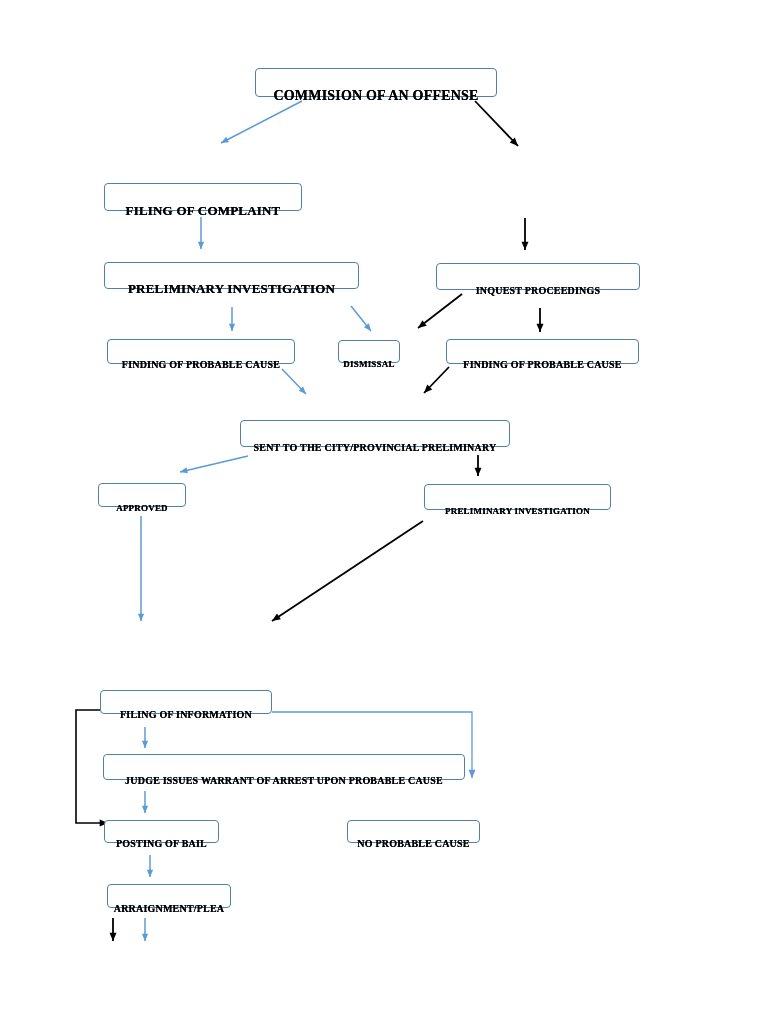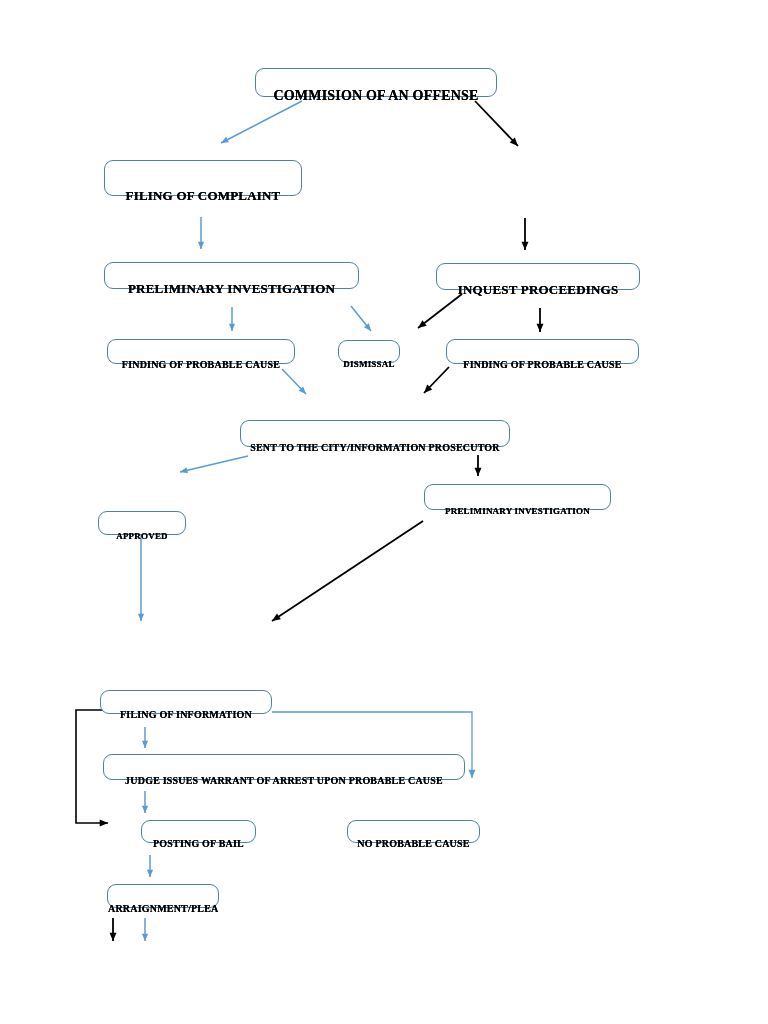--- a/index.html
+++ b/index.html
@@ -18,21 +18,21 @@
   #canvas {
     position: absolute;
     left: 0; top: 0;
     width: 768px;
     height: 1024px;
   }
   .node {
     position: absolute;
     box-sizing: border-box;
     border: 1.4px solid #4f81a8;
-    border-radius: 9px;
+    border-radius: 4px;
     background: #ffffff;
     z-index: 2;
   }
   .node .node-label {
     position: absolute;
     left: 0;
     right: 0;
     bottom: -7px;
     text-align: center;
     color: #000000;
@@ -138,55 +138,55 @@
         <polygon points="113,941 109.49523491922214,932.710451053974 116.50476508077786,932.710451053974" fill="#000000"></polygon>
       </g>
       <g>
         <line x1="145" y1="918" x2="145" y2="941" stroke="#5b9bd5" stroke-width="1.5"></line>
         <polygon points="145,941 141.8846532615308,933.6315120479769 148.1153467384692,933.6315120479769" fill="#5b9bd5"></polygon>
       </g>
     </svg>
 <div class="node" style="left: 255px; top: 68px; width: 242px; height: 29px; border-color: rgb(79, 129, 168);">
       <span class="node-label" style="font-size: 14px; color: rgb(0, 0, 0);">COMMISION OF AN OFFENSE</span>
     </div>
-    <div class="node" style="left: 104px; top: 160px; width: 198px; height: 36px; border-color: rgb(79, 129, 168); padding-left: 44px;">
+    <div class="node" style="left: 104px; top: 183px; width: 198px; height: 28px; border-color: rgb(79, 129, 168); padding-left: 44px;">
       <span class="node-label" style="font-size: 13px; color: rgb(0, 0, 0);">FILING OF COMPLAINT</span>
     </div>
     <div class="node" style="left: 104px; top: 262px; width: 255px; height: 27px; border-color: rgb(79, 129, 168);">
       <span class="node-label" style="font-size: 13px; color: rgb(0, 0, 0);">PRELIMINARY INVESTIGATION</span>
     </div>
     <div class="node" style="left: 436px; top: 263px; width: 204px; height: 27px; border-color: rgb(79, 129, 168);">
-      <span class="node-label" style="font-size: 13px; color: rgb(0, 0, 0);">INQUEST PROCEEDINGS</span>
+      <span class="node-label" style="font-size: 10px; color: rgb(0, 0, 0);">INQUEST PROCEEDINGS</span>
     </div>
     <div class="node" style="left: 107px; top: 339px; width: 188px; height: 25px; border-color: rgb(79, 129, 168);">
       <span class="node-label" style="font-size: 10px; color: rgb(0, 0, 0);">FINDING OF PROBABLE CAUSE</span>
     </div>
     <div class="node" style="left: 338px; top: 340px; width: 62px; height: 23px; border-color: rgb(79, 129, 168);">
       <span class="node-label" style="font-size: 9px; color: rgb(0, 0, 0);">DISMISSAL</span>
     </div>
     <div class="node" style="left: 446px; top: 339px; width: 193px; height: 25px; border-color: rgb(79, 129, 168);">
       <span class="node-label" style="font-size: 10px; color: rgb(0, 0, 0);">FINDING OF PROBABLE CAUSE</span>
     </div>
     <div class="node" style="left: 240px; top: 420px; width: 270px; height: 27px; border-color: rgb(79, 129, 168);">
-      <span class="node-label" style="font-size: 10px; color: rgb(0, 0, 0);">SENT TO THE CITY/INFORMATION PROSECUTOR</span>
+      <span class="node-label" style="font-size: 10px; color: rgb(0, 0, 0);">SENT TO THE CITY/PROVINCIAL PRELIMINARY</span>
     </div>
-    <div class="node" style="left: 98px; top: 483px; width: 88px; height: 24px; border-color: rgb(79, 129, 168); margin-top: 28px;">
+    <div class="node" style="left: 98px; top: 483px; width: 88px; height: 24px; border-color: rgb(79, 129, 168);">
       <span class="node-label" style="font-size: 9px; color: rgb(0, 0, 0);">APPROVED</span>
     </div>
     <div class="node" style="left: 424px; top: 484px; width: 187px; height: 26px; border-color: rgb(79, 129, 168);">
       <span class="node-label" style="font-size: 9px; color: rgb(0, 0, 0);">PRELIMINARY INVESTIGATION</span>
     </div>
     <div class="node" style="left: 103px; top: 754px; width: 362px; height: 26px; border-color: rgb(79, 129, 168);">
       <span class="node-label" style="font-size: 10px; color: rgb(0, 0, 0);">JUDGE ISSUES WARRANT OF ARREST UPON PROBABLE CAUSE</span>
     </div>
     <div class="node" style="left: 100px; top: 690px; width: 172px; height: 24px; border-color: rgb(79, 129, 168);">
       <span class="node-label" style="font-size: 10px; color: rgb(0, 0, 0);">FILING OF INFORMATION</span>
     </div>
-    <div class="node" style="left: 104px; top: 820px; width: 115px; height: 23px; border-color: rgb(79, 129, 168); margin-left: 37px;">
+    <div class="node" style="left: 104px; top: 820px; width: 115px; height: 23px; border-color: rgb(79, 129, 168);">
       <span class="node-label" style="font-size: 10px; color: rgb(0, 0, 0);">POSTING OF BAIL</span>
     </div>
     <div class="node" style="left: 347px; top: 820px; width: 133px; height: 23px; border-color: rgb(79, 129, 168);">
       <span class="node-label" style="font-size: 10px; color: rgb(0, 0, 0);">NO PROBABLE CAUSE</span>
     </div>
-    <div class="node" style="left: 107px; top: 884px; width: 112px; height: 24px; border-color: rgb(79, 129, 168);">
+    <div class="node" style="left: 107px; top: 884px; width: 124px; height: 24px; border-color: rgb(79, 129, 168);">
       <span class="node-label" style="font-size: 10px; color: rgb(0, 0, 0);">ARRAIGNMENT/PLEA</span>
     </div>
   </div>
 
 </body></html>

